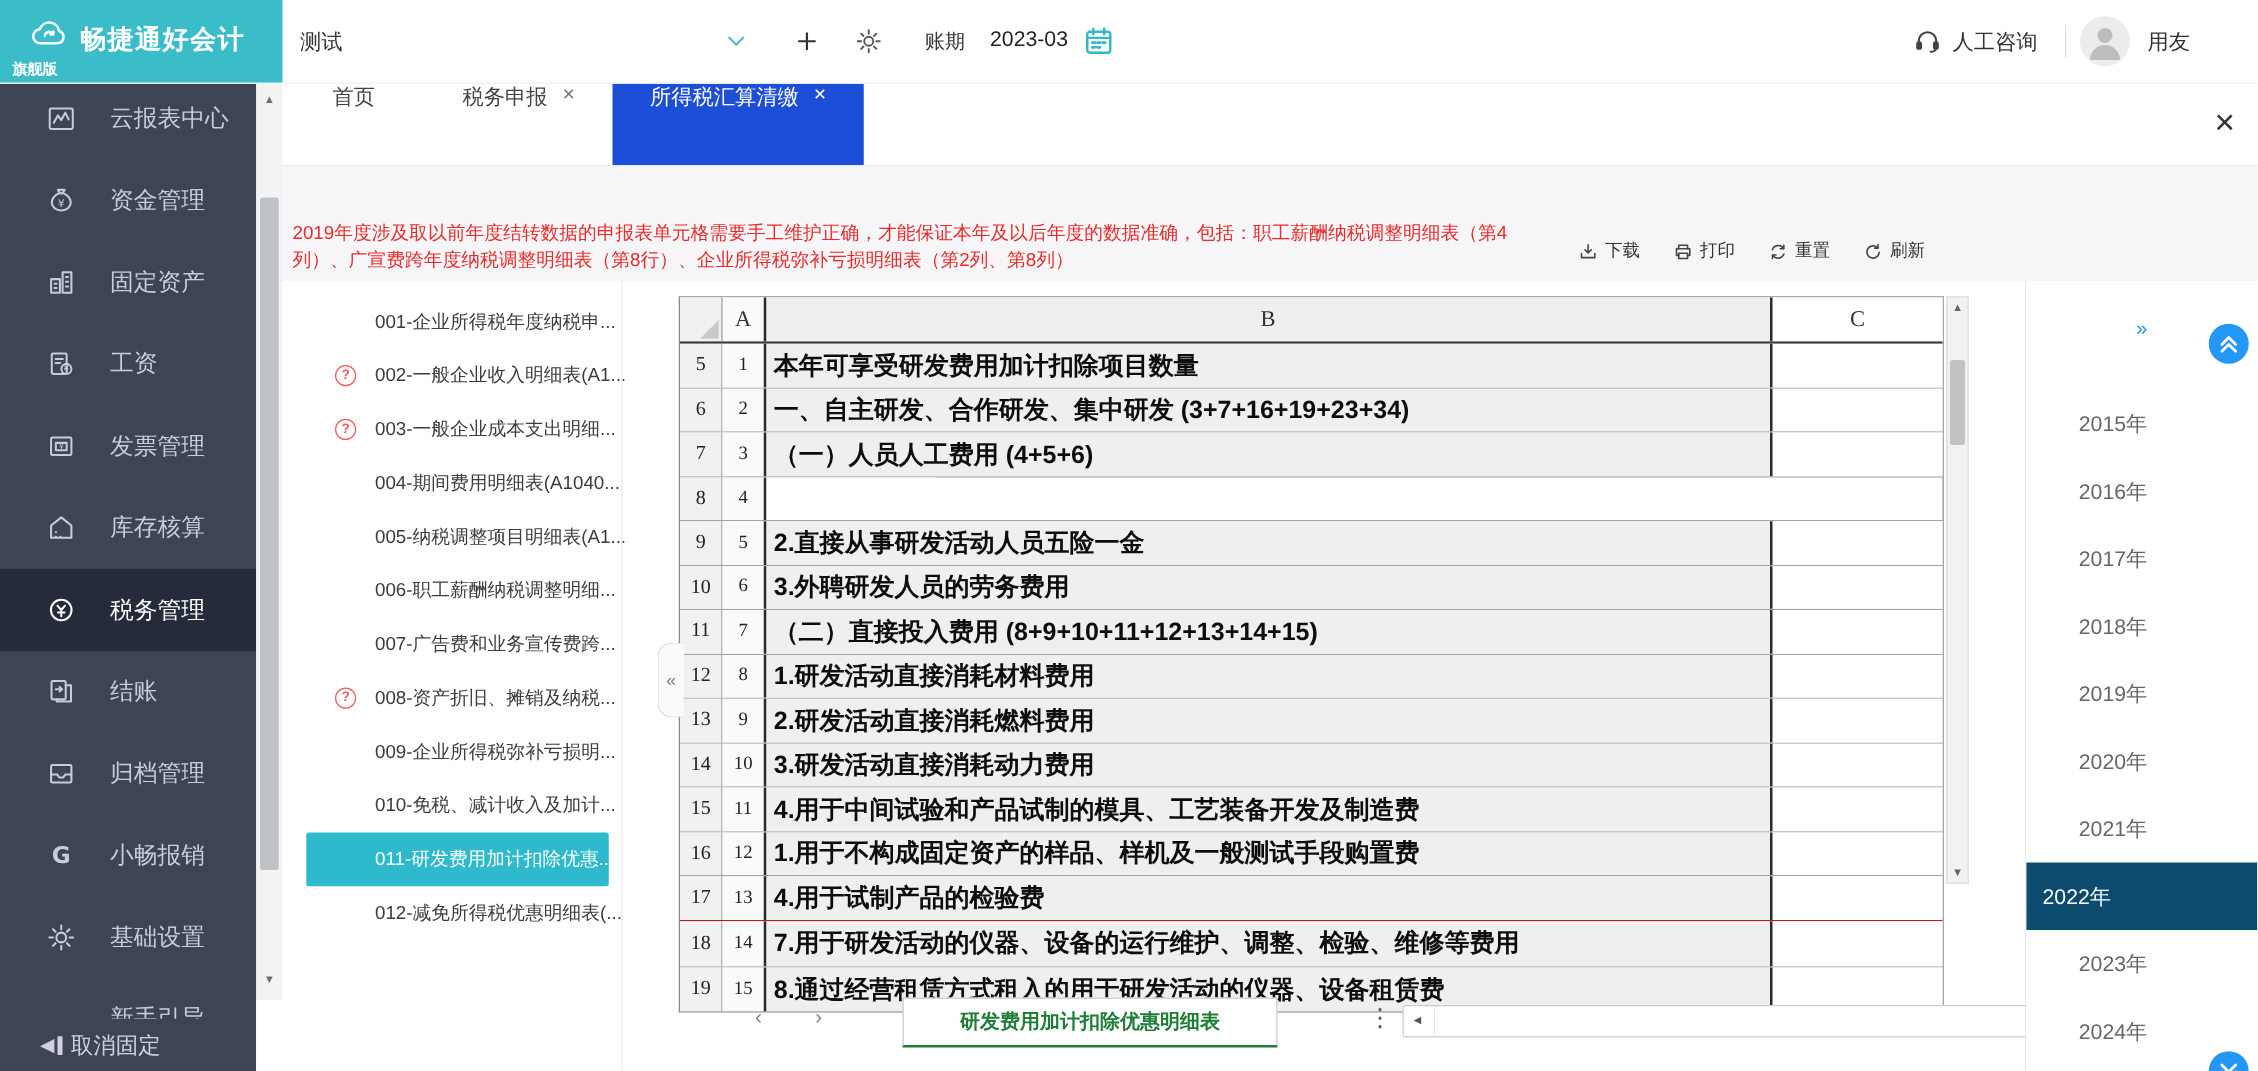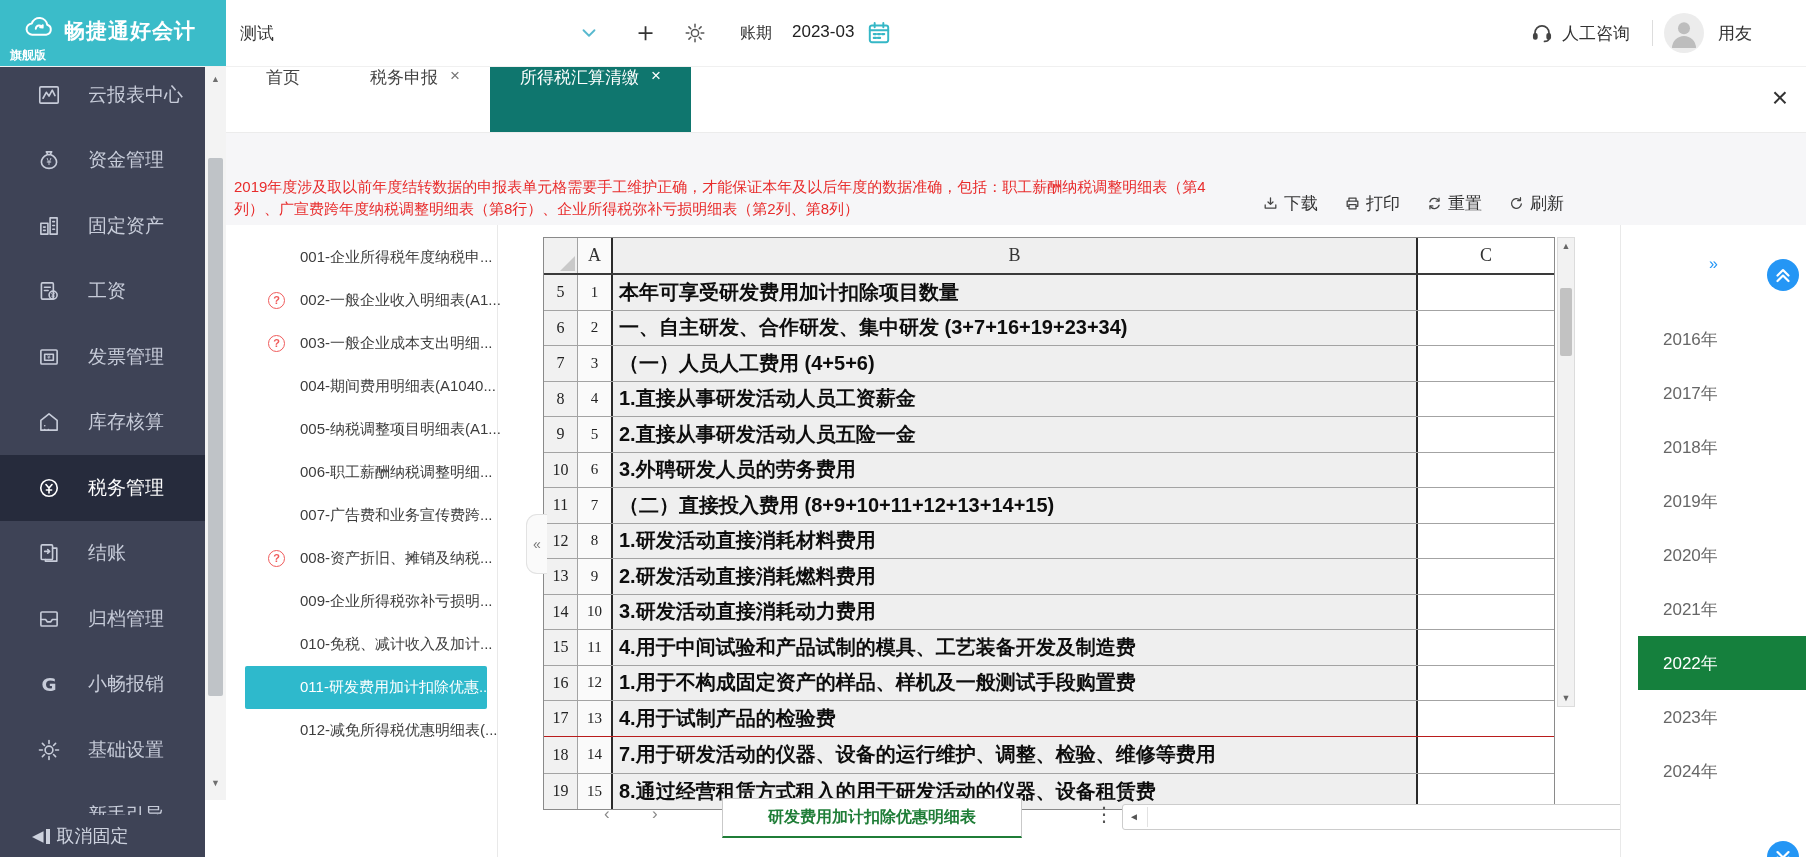--- a/index.html
+++ b/index.html
@@ -36,28 +36,28 @@
   .ss-thumb{position:absolute;left:3px;top:92px;width:15px;height:538px;background:#bfc3c7;border-radius:2px}
   .ss-down{position:absolute;top:712px;left:0;width:21px;text-align:center;font-size:9px;color:#6f6f6f}
   .ss-rest{position:absolute;top:734px;left:0;width:21px;bottom:0;background:#fff}
   
   .tabbar{position:absolute;left:226px;top:66px;width:1580px;height:66px;background:#fff;border-bottom:1px solid #ececec;z-index:2}
   .tabs{display:flex;height:66px}
   .tab{display:flex;align-items:flex-start;padding:0 40px;font-size:17px;color:#444;gap:12px;cursor:pointer}
   .tab.is-closable{padding:0 30px}
   .tab .tx{display:none;font-size:17px;color:#777}
   .tab.is-closable .tx{display:inline}
-  .tab.is-active{background:#0f766e;color:#fff}
+  .tab.is-active{background:#1d4ed8;color:#fff}
   .tab.is-active .tx{color:#fff}
   .big-close{position:absolute;right:18px;top:16px;font-size:28px;color:#333;cursor:pointer;line-height:32px}
   
   .warnstrip{position:absolute;left:226px;top:132px;width:1580px;height:93px;background:#f6f6f8}
   .warn{position:absolute;left:8px;top:44px;color:#e82c2c;font-size:15px;line-height:22px;width:1060px}
   .toolbar{position:absolute;left:1036px;top:60px;display:flex;gap:26px;color:#333}
-  .tool{display:flex;align-items:center;gap:5px;font-size:17px;cursor:pointer}
+  .tool{display:flex;align-items:center;gap:5px;font-size:14px;cursor:pointer}
   .tool svg{width:17px;height:17px;color:#444}
   
   .formlist{position:absolute;left:226px;top:236px;width:271px}
   .form-item{height:43px;display:flex;align-items:center;padding-left:74px;position:relative;font-size:15px;color:#3d3d3d;box-sizing:border-box;cursor:pointer;white-space:nowrap}
   .form-item .q{display:none;position:absolute;left:42px;top:13px;width:15px;height:15px;border:1.5px solid #f05b5b;border-radius:50%;color:#f05b5b;font-size:11px;line-height:15px;text-align:center;font-weight:bold;background:#fff}
   .form-item.is-help .q{display:block}
   .form-item.is-selected{background:#2eb9cc;color:#fff;margin-left:19px;padding-left:55px;width:242px;border-radius:2px}
   .vl-list{position:absolute;left:497px;top:225px;width:1px;height:632px;background:#e9e9e9}
   .vl-years{position:absolute;left:1620px;top:225px;width:1px;height:632px;background:#e9e9e9}
   .collapse-handle{position:absolute;left:526px;top:514px;width:20px;height:58px;background:#fafafa;border:1px solid #e2e2e2;border-right:none;border-radius:11px 0 0 11px;display:flex;align-items:center;justify-content:center;color:#777;font-size:14px;cursor:pointer;z-index:2}
@@ -93,21 +93,21 @@
   .hs-right{position:absolute;right:6px;top:6px;font-size:10px;color:#555;cursor:pointer}
   .hs-sep-l{position:absolute;left:24px;top:2px;width:1px;height:20px;background:#e2e2e2}
   .hs-sep-r{position:absolute;right:24px;top:2px;width:1px;height:20px;background:#e2e2e2}
   
   .yearpanel{position:absolute;left:1621px;top:225px;width:185px;height:632px;background:#fff;overflow:hidden}
   .mini-expand{position:absolute;left:88px;top:30px;font-size:16px;color:#2496f5;cursor:pointer}
   .top-circle{position:absolute;left:146px;top:34px;width:32px;height:32px;border-radius:50%;background:#2496f5;border:none;padding:5px;box-sizing:border-box;cursor:pointer}
   .bottom-circle{position:absolute;left:146px;top:616px;width:32px;height:32px;border-radius:50%;background:#2496f5;border:none;padding:5px;box-sizing:border-box;cursor:pointer}
   .years{position:absolute;left:0;top:87px;width:185px}
   .year-item{height:54px;display:flex;align-items:center;padding-left:42px;font-size:17px;color:#666;cursor:pointer;box-sizing:border-box}
-  .year-item.is-selected{background:#15803d;color:#fff;margin-left:17px;padding-left:25px}
+  .year-item.is-selected{background:#0c4a6e;color:#fff;padding-left:13px}
 </style>
 </head>
 <body>
 
 <svg width="0" height="0" style="position:absolute" aria-hidden="true">
   <defs>
     <symbol id="ic-report" viewBox="0 0 24 24">
         <g fill="none" stroke="currentColor" stroke-width="1.5" stroke-linecap="round" stroke-linejoin="round">
           <rect x="3.5" y="4.5" width="17" height="15" rx="1"></rect>
           <polyline points="6.5,15 9.5,9.5 12,13 15,7.5 17.5,12.5"></polyline>
@@ -478,21 +478,20 @@
     </div>
       <div class="grow">
       <div class="gc c-rh">7</div>
       <div class="gc c-a">3</div>
       <div class="gc c-b">（一）人员人工费用 (4+5+6)</div>
       <div class="gc c-c"></div>
     </div>
       <div class="grow">
       <div class="gc c-rh">8</div>
       <div class="gc c-a">4</div>
-      <div class="gc c-b">1.直接从事研发活动人员工资薪金</div>
       <div class="gc c-c"></div>
     </div>
       <div class="grow">
       <div class="gc c-rh">9</div>
       <div class="gc c-a">5</div>
       <div class="gc c-b">2.直接从事研发活动人员五险一金</div>
       <div class="gc c-c"></div>
     </div>
       <div class="grow">
       <div class="gc c-rh">10</div>
@@ -579,20 +578,23 @@
   <button class="top-circle">
     <svg class="ic" viewBox="0 0 20 20">
         <g fill="none" stroke="#fff" stroke-width="2" stroke-linecap="round" stroke-linejoin="round">
           <path d="M5,10.5 10,5.5 15,10.5"></path>
           <path d="M5,15.5 10,10.5 15,15.5"></path>
         </g>
       </svg>
   </button>
   <div class="years">
       <div class="year-item">
+      <span>2015年</span>
+    </div>
+      <div class="year-item">
       <span>2016年</span>
     </div>
       <div class="year-item">
       <span>2017年</span>
     </div>
       <div class="year-item">
       <span>2018年</span>
     </div>
       <div class="year-item">
       <span>2019年</span>

